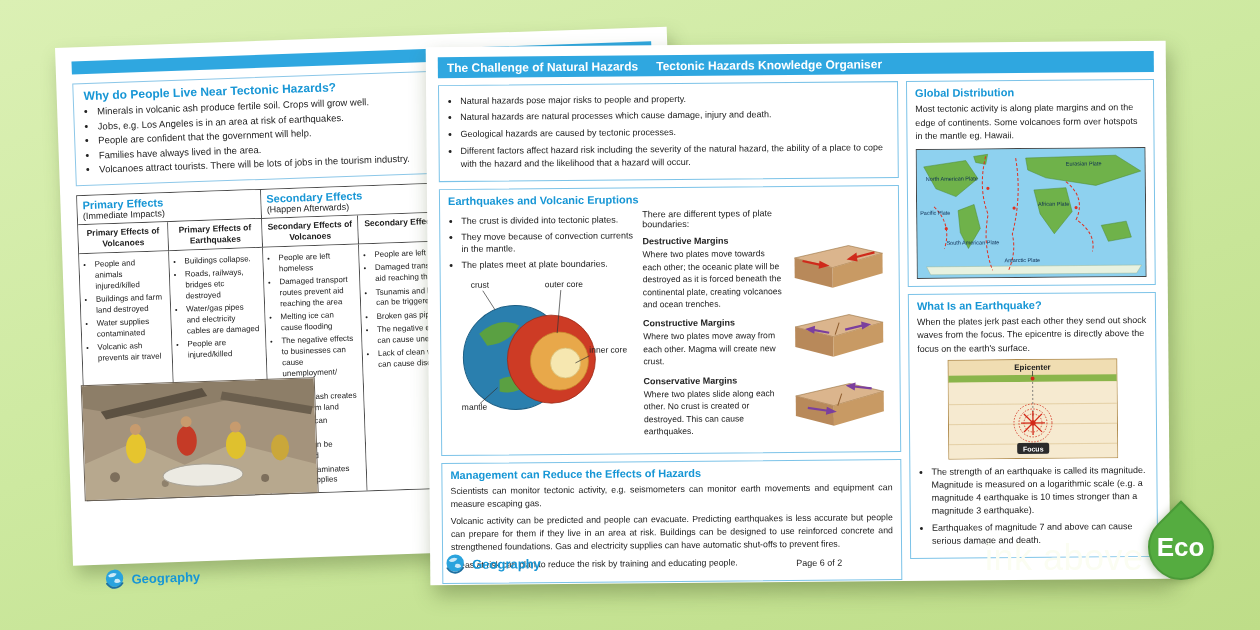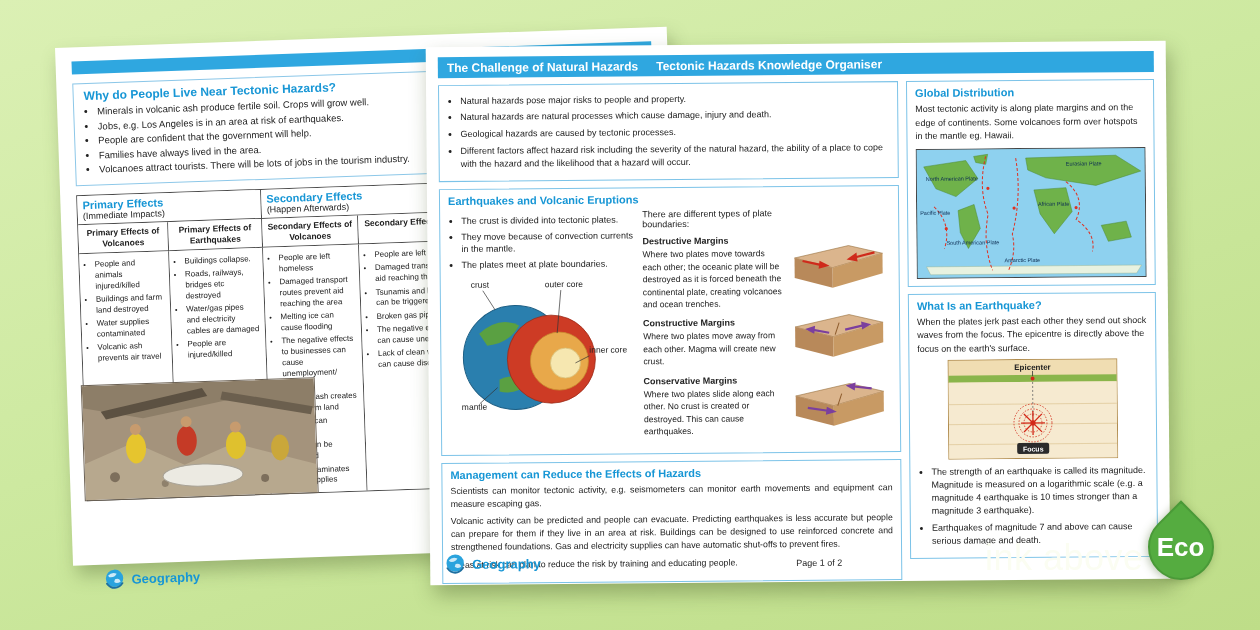--- a/index.html
+++ b/index.html
@@ -363,19 +363,19 @@
 
   <div class="rp-footer">
     <svg width="22" height="22" viewBox="0 0 24 24">
       <circle cx="12" cy="11" r="9.5" fill="#2aa3dd"></circle>
       <path d="M5,8 Q9,3.5 14.5,6 Q12,10.5 6.5,9.5 Z" fill="#cdeaf8"></path>
       <path d="M12.5,12 Q17.5,10.5 18.5,15 Q14,17.5 11.5,15 Z" fill="#cdeaf8"></path>
       <path d="M3.5,16.5 Q7,21.5 12,21.5 Q17,21.5 20.5,16.5" fill="none" stroke="#1e6fa0" stroke-width="2" stroke-linecap="round"></path>
     </svg>
     <span class="geo-label" data-bind="right_page.footer.logo">Geography</span>
   </div>
-  <div class="page-info" data-bind="right_page.footer.page_info">Page 1 of 2</div>
+  <div class="page-info" data-bind="right_page.footer.page_info">Page 6 of 2</div>
 </div>
 
 <div class="ink-saving" data-bind="badge.ink_saving">ink above</div>
 <div class="eco-leaf">
   <span data-bind="badge.eco">Eco</span>
 </div>
 
 </body></html>

